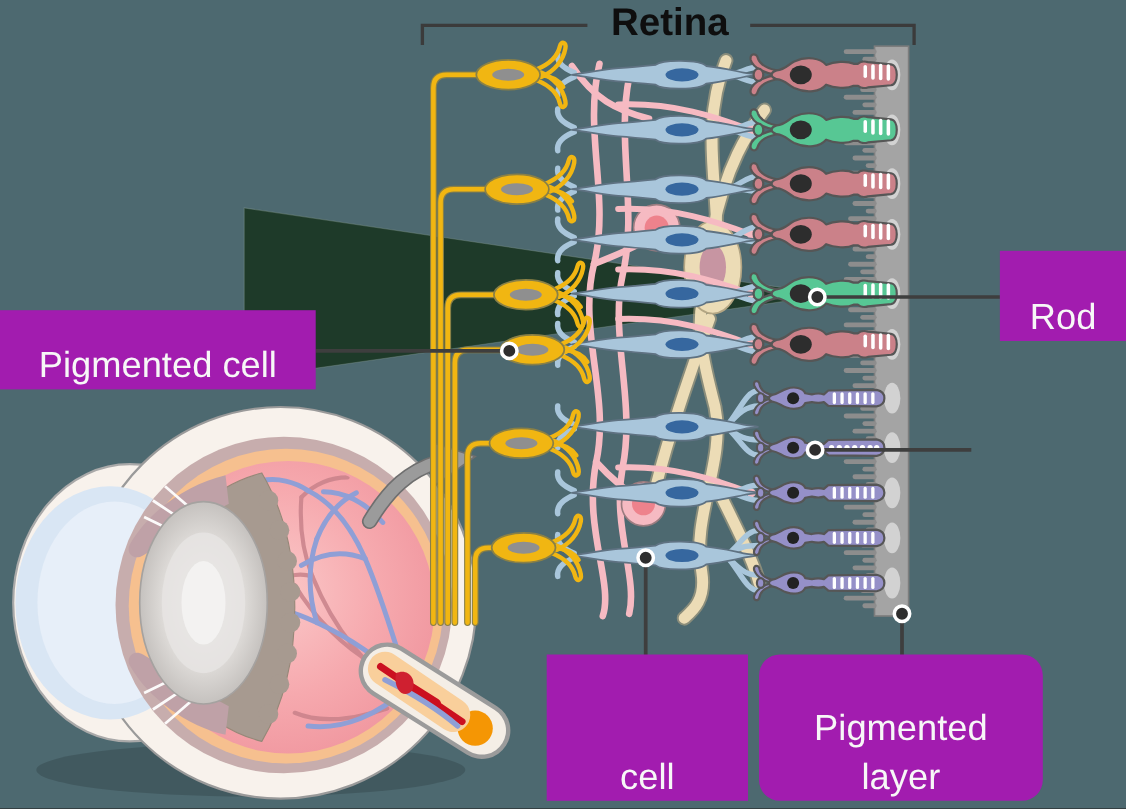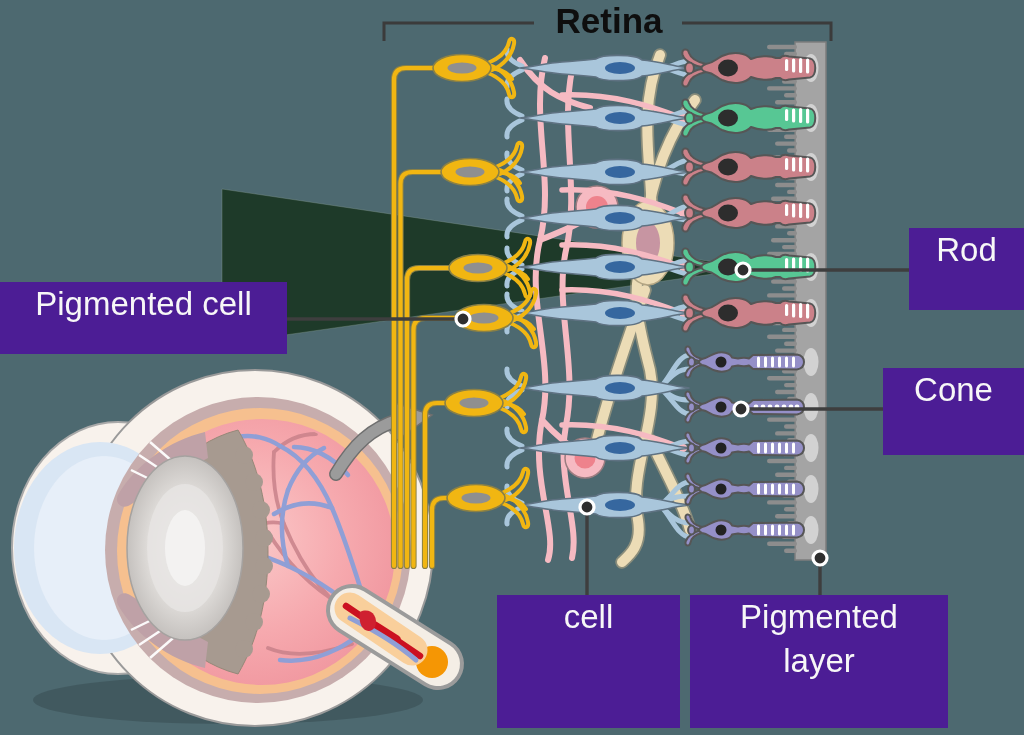--- a/index.html
+++ b/index.html
@@ -1,20 +1,20 @@
 <!DOCTYPE html>
 <html><head>
 <meta charset="utf-8">
 <style>
   html,body{margin:0;padding:0;background:#222;}
   .stage{position:relative;width:1024px;height:735px;background:#4d6970;overflow:hidden;
          font-family:"Liberation Sans",sans-serif;padding-left:28px;}
   svg{position:absolute;left:0;top:0;}
-  .lbl{position:absolute;background:#4c1d95;color:#f7f7f7;display:flex;flex-direction:column;
-       align-items:center;justify-content:flex-start;font-size:33px;line-height:44px;text-align:center;}
+  .lbl{position:absolute;background:#a21caf;color:#f7f7f7;display:flex;flex-direction:column;
+       align-items:center;justify-content:flex-end;font-size:33px;line-height:44px;text-align:center;}
   .title{position:absolute;color:#0e0e0e;font-size:35px;font-weight:bold;text-align:center;}
 </style>
 </head>
 <body>
 
 <div class="stage">
 
 <svg width="1024" height="735" viewBox="0 0 1024 735">
   <defs>
     <radialGradient id="pinkG" cx="45%" cy="45%" r="65%">
@@ -419,26 +419,23 @@
 <div class="title" style="left:536px;top:1px;width:146px;">Retina</div>
 
 <div class="lbl" style="left:0;top:282px;width:287px;height:72px;">
   <div>Pigmented cell</div>
 </div>
 
 <div class="lbl" style="left:909px;top:228px;width:115px;height:82px;">
   <div>Rod</div>
 </div>
 
-<div class="lbl" style="left:883px;top:368px;width:141px;height:87px;">
-  <div>Cone</div>
-</div>
 
 <div class="lbl" style="left:497px;top:595px;width:183px;height:133px;">
   <div>cell</div>
 </div>
 
-<div class="lbl" style="left:690px;top:595px;width:258px;height:133px;">
+<div class="lbl" style="left:690px;top:595px;width:258px;height:133px;border-radius:19px;">
   <div>Pigmented</div>
   <div>layer</div>
 </div>
 
 </div>
 
 </body></html>

